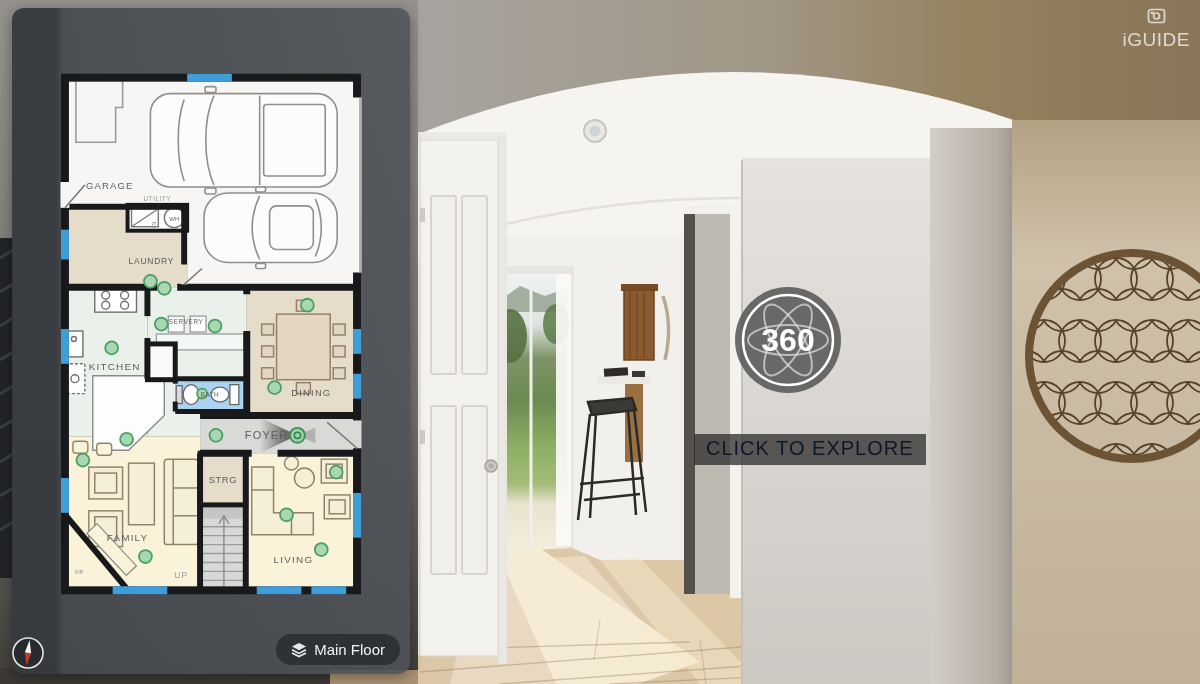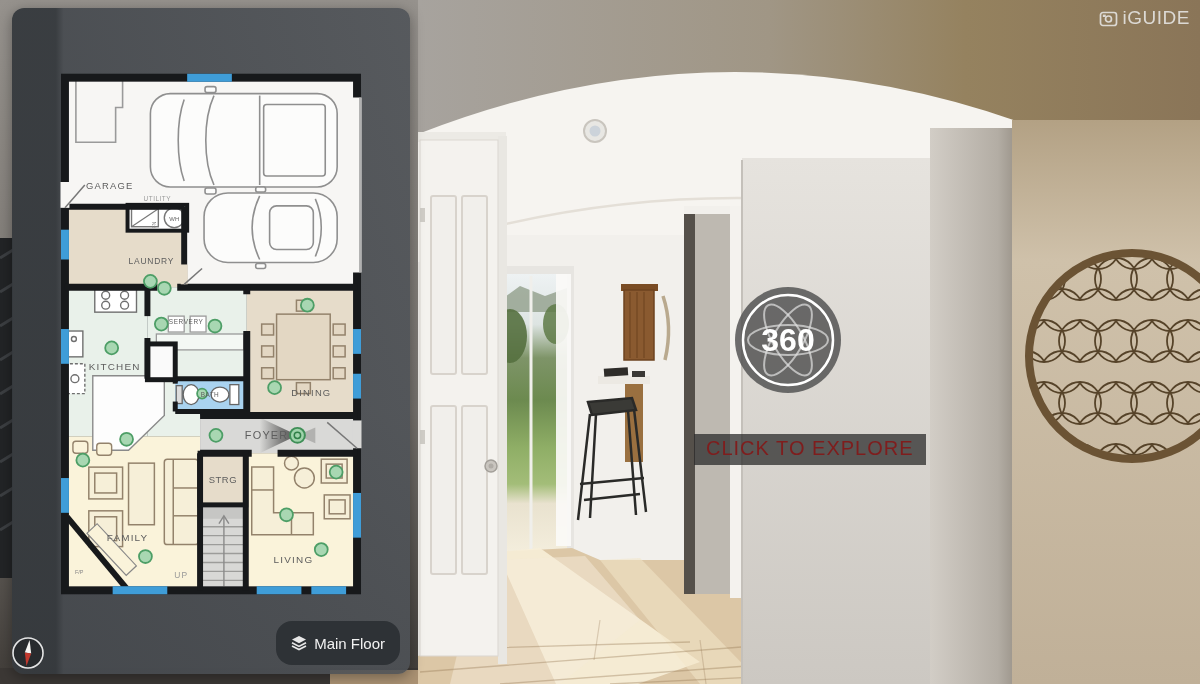--- a/index.html
+++ b/index.html
@@ -5,39 +5,39 @@
   html,body{margin:0;padding:0;}
   body{
     width:1200px;height:684px;position:relative;overflow:hidden;
     font-family:"Liberation Sans",sans-serif;background:#b9b4ae;
   }
   #scene{position:absolute;left:0;top:0;z-index:0;}
   
   #badge360{position:absolute;left:733px;top:285px;width:110px;height:110px;z-index:2;cursor:pointer;}
   #exploreBar{
     position:absolute;left:694px;top:434px;z-index:2;cursor:pointer;
-    background:rgba(42,42,42,.74);color:#7f1d1d;
+    background:rgba(42,42,42,.74);color:#0f172a;
     font-size:20px;font-weight:300;letter-spacing:1px;
     padding:3px 12px 5px 12px;white-space:nowrap;
   }
   #brandLogo{
     position:absolute;right:10px;top:7px;z-index:3;display:flex;align-items:center;gap:5px;
-    color:#dcd9d4;font-size:19px;font-weight:500;letter-spacing:.5px;cursor:pointer;
+    color:#dcd9d4;font-size:19px;font-weight:500;letter-spacing:.5px;cursor:pointer;flex-direction:column;
   }
   
   #fpPanel{
     position:absolute;left:12px;top:8px;width:398px;height:666px;z-index:5;
     border-radius:12px;
     background:linear-gradient(90deg,rgba(54,58,62,.96) 0%,rgba(54,58,62,.96) 11%,
                rgba(70,74,79,.92) 13%,rgba(78,82,87,.88) 100%);
     box-shadow:0 3px 14px rgba(0,0,0,.35);
   }
   #fpSvg{position:absolute;left:48px;top:64px;}
   #floorBtn{
-    position:absolute;right:10px;bottom:9px;height:44px;
+    position:absolute;right:10px;bottom:9px;height:31px;
     display:flex;align-items:center;gap:7px;padding:0 15px;
     background:#2e3236;border:none;border-radius:16px;cursor:pointer;
     color:#f2f2f2;font-size:15px;font-family:"Liberation Sans",sans-serif;
   }
   #compass{position:absolute;left:10px;bottom:13px;width:36px;height:36px;z-index:6;cursor:pointer;}
   text{font-family:"Liberation Sans",sans-serif;}
 </style>
 </head>
 <body>
 

